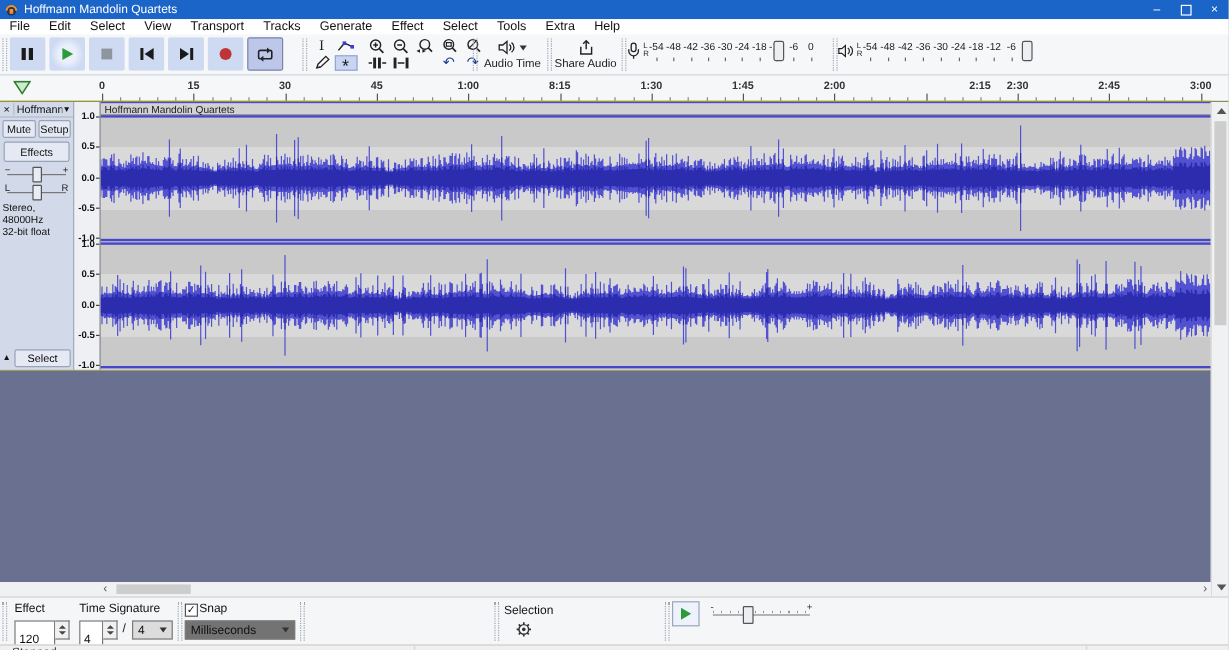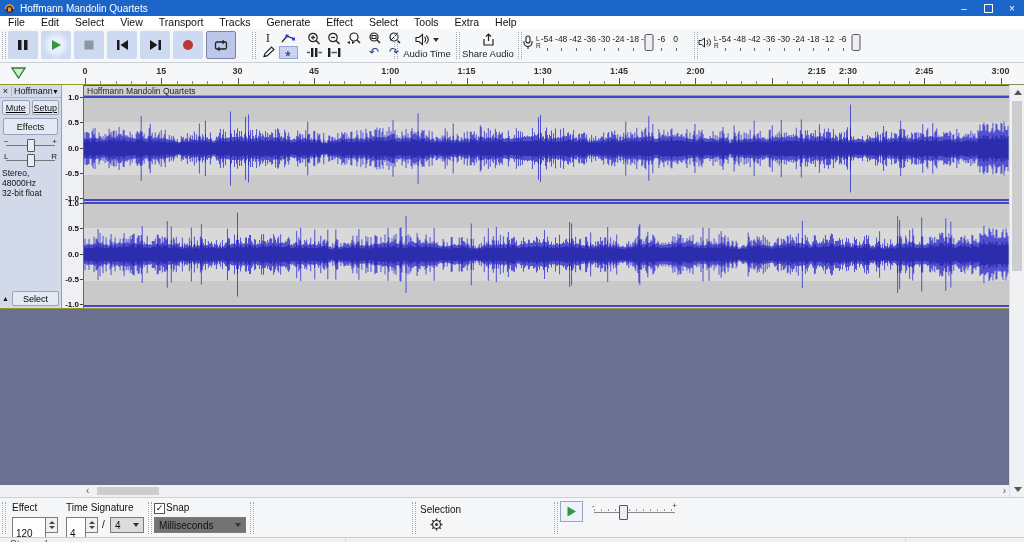--- a/index.html
+++ b/index.html
@@ -43,21 +43,21 @@
   .timeline{position:absolute;left:0;top:63px;right:0;height:21px;background:#f6f7f9;border-bottom:1px solid #8c8c5e;}
   .rlabel{position:absolute;top:3px;transform:translateX(-50%);font-size:9px;font-weight:bold;color:#333;}
   .rtick{position:absolute;bottom:0;width:1px;background:#555;}
   
   .track{position:absolute;left:0;top:85px;width:1009px;height:223px;outline:1px solid #97972c;background:#d2d9e8;}
   .panel{position:absolute;left:0;top:0;width:62px;height:100%;background:#d2d9e8;border-right:1px solid #9aa0b0;box-sizing:border-box;}
   .phead{display:flex;height:12px;align-items:center;border-bottom:1px solid #b4bccc;font-size:9px;color:#111;}
   .pclose{width:11px;text-align:center;font-size:9px;border-right:1px solid #b4bccc;}
   .pname{flex:1;overflow:hidden;white-space:nowrap;padding-left:2px;}
   .pcaret{font-size:7px;padding-right:2px;}
-  .prow{display:flex;gap:2px;padding:2px 2px 0 2px;text-decoration:underline;}
+  .prow{display:flex;gap:2px;padding:2px 2px 0 2px;}
   .pbtn{flex:1;height:13px;background:#e4e9f4;border:1px solid #9aa2b8;border-radius:2px;font-size:9px;color:#111;display:flex;align-items:center;justify-content:center;}
   .peffects{margin:3px 3px 0 3px;height:15px;background:#e4e9f4;border:1px solid #9aa2b8;border-radius:2px;font-size:9px;color:#111;display:flex;align-items:center;justify-content:center;}
   .pslider{position:relative;height:13px;margin:2px 4px 0 4px;font-size:8px;color:#222;}
   .pslider .endL{position:absolute;left:0;top:0;}
   .pslider .endR{position:absolute;right:0;top:0;}
   .pslider .line{position:absolute;left:2px;right:2px;top:8px;height:1px;background:#777;}
   .pslider .thumb{position:absolute;left:50%;top:2px;width:6px;height:11px;transform:translateX(-50%);background:#e8ecf4;border:1px solid #555;border-radius:1px;}
   .pinfo{padding:3px 12px 0 2px;font-size:8.5px;line-height:10px;color:#111;}
   .pbottom{position:absolute;left:2px;right:2px;bottom:2px;display:flex;align-items:center;gap:3px;}
   .pcollapse{font-size:7px;color:#111;}
@@ -391,21 +391,21 @@
         <i class="rtick" style="left: 329.16px; height: 3px; background: rgb(136, 136, 136);"></i>
         <i class="rtick" style="left: 344.42px; height: 3px; background: rgb(136, 136, 136);"></i>
         <i class="rtick" style="left: 359.68px; height: 3px; background: rgb(136, 136, 136);"></i>
         <i class="rtick" style="left: 374.94px; height: 3px; background: rgb(136, 136, 136);"></i>
         <span class="rlabel" style="left: 390.2px;">1:00</span>
         <i class="rtick" style="left: 390.2px; height: 6px;"></i>
         <i class="rtick" style="left: 405.46px; height: 3px; background: rgb(136, 136, 136);"></i>
         <i class="rtick" style="left: 420.72px; height: 3px; background: rgb(136, 136, 136);"></i>
         <i class="rtick" style="left: 435.98px; height: 3px; background: rgb(136, 136, 136);"></i>
         <i class="rtick" style="left: 451.24px; height: 3px; background: rgb(136, 136, 136);"></i>
-        <span class="rlabel" style="left: 466.5px;">1:15</span>
+        <span class="rlabel" style="left: 466.5px;">8:15</span>
         <i class="rtick" style="left: 466.5px; height: 6px;"></i>
         <i class="rtick" style="left: 481.76px; height: 3px; background: rgb(136, 136, 136);"></i>
         <i class="rtick" style="left: 497.02px; height: 3px; background: rgb(136, 136, 136);"></i>
         <i class="rtick" style="left: 512.28px; height: 3px; background: rgb(136, 136, 136);"></i>
         <i class="rtick" style="left: 527.54px; height: 3px; background: rgb(136, 136, 136);"></i>
         <span class="rlabel" style="left: 542.8px;">1:30</span>
         <i class="rtick" style="left: 542.8px; height: 6px;"></i>
         <i class="rtick" style="left: 558.06px; height: 3px; background: rgb(136, 136, 136);"></i>
         <i class="rtick" style="left: 573.32px; height: 3px; background: rgb(136, 136, 136);"></i>
         <i class="rtick" style="left: 588.58px; height: 3px; background: rgb(136, 136, 136);"></i>

